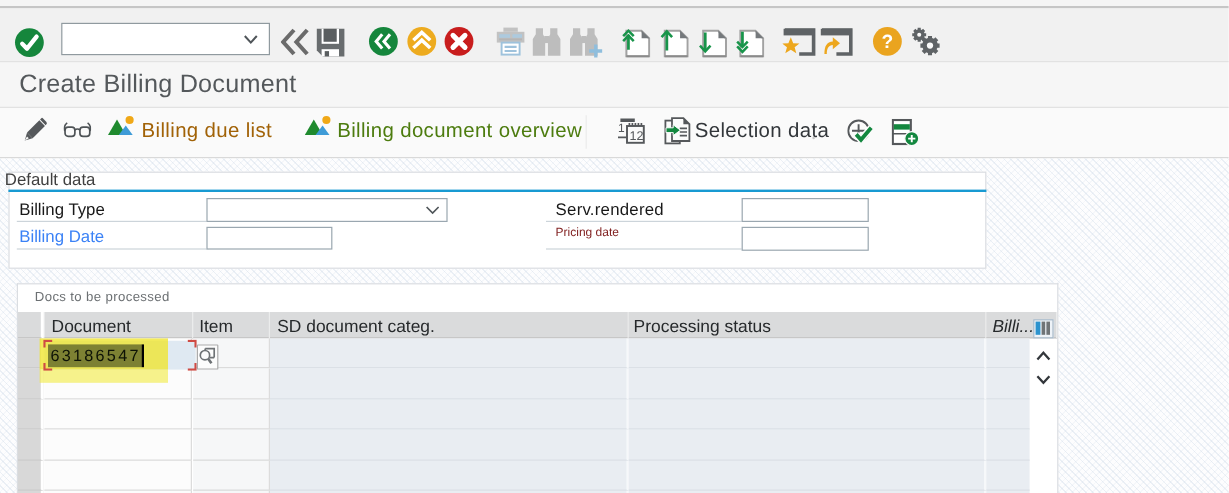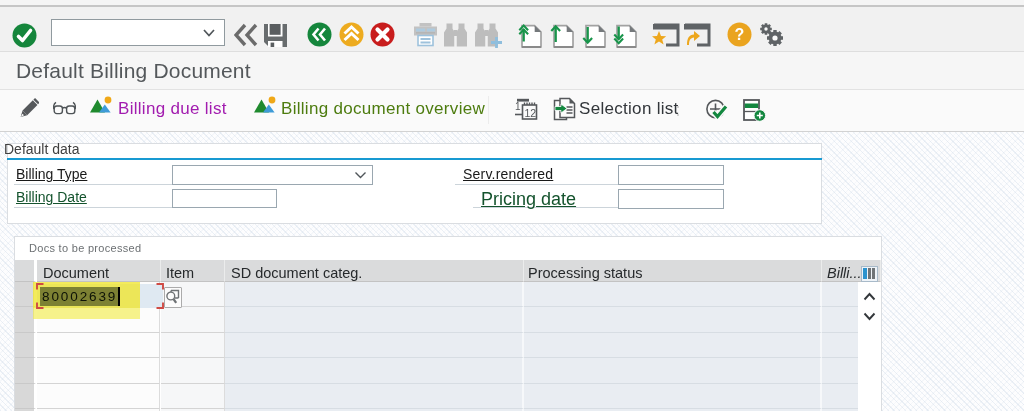--- a/index.html
+++ b/index.html
@@ -14,53 +14,53 @@
   #titletext{left:16px;top:59px;font-size:21px;letter-spacing:0.2px;color:#54585b;}
   #apptoolbar{left:0;top:90px;width:1024px;height:41px;background:#fafafa;border-bottom:1px solid #d2d2d2;}
   #content{left:0;top:132px;width:1024px;height:279px;
     background-image:
       repeating-linear-gradient(45deg, rgba(187,204,223,0.28) 0px, rgba(187,204,223,0.28) 1px, rgba(255,255,255,0) 1px, rgba(255,255,255,0) 4px),
       repeating-linear-gradient(135deg, rgba(187,204,223,0.12) 0px, rgba(187,204,223,0.12) 1px, rgba(255,255,255,0) 1px, rgba(255,255,255,0) 4px);
     background-color:#fdfdfe;}
   
   #defbox{left:7px;top:143px;width:815px;height:81px;background:#fff;border:1px solid #dadde1;box-sizing:border-box;}
   #blueline{left:7px;top:158px;width:815px;height:2px;background:#189ad2;}
-  .ulabel{position:absolute;border-bottom:1px solid #ccd4da;text-decoration:underline;}
+  .ulabel{position:absolute;border-bottom:1px solid #ccd4da;}
   .field{position:absolute;background:#fff;border:1px solid #9aa7b0;box-sizing:border-box;}
   
   #docbox{left:14px;top:236px;width:868px;height:175px;background:#fff;border:1px solid #dadde1;border-bottom:none;box-sizing:border-box;}
   .hdrcell{position:absolute;background:#dadbdc;box-sizing:border-box;border-bottom:1px solid #c3c3c3;border-right:1px solid #ebecec;}
   .hdrtext{position:absolute;font-size:14.5px;color:#26292b;}
   .selcell{position:absolute;background:#d8d8d8;border-right:2px solid #fff;border-bottom:1px solid #c9c9c9;box-sizing:border-box;}
   .wcell{position:absolute;background:#fcfcfc;border-bottom:1px solid #d4d4d4;border-right:1px solid #dcdcdc;box-sizing:border-box;}
   .icell{background:#f6f7f8 !important;}
   .bcell{position:absolute;background:#e9edf2;border-bottom:1px solid #d7dde3;border-right:2px solid #f6f8fa;box-sizing:border-box;}
 </style>
 </head>
 <body>
 <div class="abs" id="topstrip"></div>
 <div class="abs" id="topline"></div>
 <div class="abs" id="toolbar"></div>
 <div class="abs" id="titlebar"></div>
-<div class="abs" id="titletext">Default Billing Document</div>
+<div class="abs" id="titletext">Create Billing Document</div>
 <div class="abs" id="apptoolbar"></div>
 <div class="abs" id="content"></div>
 
 <div class="abs" id="defbox"></div>
 <div class="abs" id="blueline"></div>
 <div class="abs" style="left:4px;top:141px;font-size:14px;color:#404040;">Default data</div>
 <div class="ulabel" style="left:14px;top:166px;width:158px;height:18px;font-size:14px;color:#191919;padding-left:2px;">Billing Type</div>
-<div class="ulabel" style="left:14px;top:189px;width:158px;height:18px;font-size:14px;color:#14532d;padding-left:2px;">Billing Date</div>
+<div class="ulabel" style="left:14px;top:189px;width:158px;height:18px;font-size:14px;color:#3b82f6;padding-left:2px;">Billing Date</div>
 <div class="field" style="left:172px;top:165px;width:201px;height:20px;"></div>
 <svg class="abs" style="left:354px;top:171px;" width="13" height="8" viewBox="0 0 13 8">
     <path d="M1.5 1.5 L6.5 6.5 L11.5 1.5" stroke="#50565a" stroke-width="1.4" fill="none"></path>
   </svg>
 <div class="field" style="left:172px;top:189px;width:105px;height:19px;"></div>
 <div class="ulabel" style="left:455px;top:166px;width:163px;height:18px;font-size:14px;letter-spacing:0.2px;color:#191919;padding-left:8px;">Serv.rendered</div>
-<div class="ulabel" style="left:455px;top:189px;width:163px;height:18px;font-size:18px;color:#14532d;padding-left:8px;margin-left:18px;">Pricing date</div>
+<div class="ulabel" style="left:455px;top:189px;width:163px;height:18px;font-size:10px;color:#7f1d1d;padding-left:8px;">Pricing date</div>
 <div class="field" style="left:618px;top:165px;width:106px;height:20px;"></div>
 <div class="field" style="left:618px;top:189px;width:106px;height:20px;"></div>
 
 <div class="abs" id="docbox"></div>
 <div class="abs" style="left:29px;top:242px;font-size:11px;letter-spacing:0.3px;color:#6c7073;">Docs to be processed</div>
 
 <div class="hdrcell" style="left:15px;top:260px;width:21px;height:22px;border-right:2px solid #fff;"></div>
 <div class="hdrcell" style="left:37px;top:260px;width:124px;height:22px;"></div>
 <div class="hdrcell" style="left:161px;top:260px;width:64px;height:22px;"></div>
 <div class="hdrcell" style="left:225px;top:260px;width:299px;height:22px;"></div>
@@ -108,21 +108,21 @@
 <div class="bcell" style="left:225px;top:409px;width:299px;height:25px;"></div>
 <div class="bcell" style="left:524px;top:409px;width:298px;height:25px;"></div>
 <div class="bcell" style="left:822px;top:409px;width:36px;height:25px;border-right:none;"></div>
 </div>
 
 <div class="abs" style="left:37px;top:284px;width:126px;height:24px;background:#dfe9f2;"></div>
 
 <div class="abs" style="left:33px;top:282px;width:107px;height:26px;background:rgba(240,230,45,0.78);"></div>
 <div class="abs" style="left:33px;top:308px;width:107px;height:11px;background:rgba(242,235,70,0.62);"></div>
 <div class="abs" style="left:40px;top:287px;width:78px;height:19px;background:#7d8133;"></div>
-<div class="abs" style="left:42px;top:289px;width:80px;height:15px;font-size:13.5px;letter-spacing:1.9px;color:#0d1206;">80002639</div>
+<div class="abs" style="left:42px;top:289px;width:80px;height:15px;font-size:13.5px;letter-spacing:1.9px;color:#0d1206;">63186547</div>
 <div class="abs" style="left:118px;top:287px;width:2px;height:19px;background:#000;"></div>
 
 <svg class="abs" style="left:36px;top:283px;" width="128" height="26" viewBox="0 0 128 26">
  <path d="M1 6.5 L1 1 L7.5 1" stroke="#cf4b44" stroke-width="1.9" fill="none"></path>
  <path d="M120.5 1 L127 1 L127 6.5" stroke="#cf4b44" stroke-width="1.9" fill="none"></path>
  <path d="M127 19.5 L127 25 L120.5 25" stroke="#cf4b44" stroke-width="1.9" fill="none"></path>
  <path d="M7.5 25 L1 25 L1 19.5" stroke="#cf4b44" stroke-width="1.9" fill="none"></path>
 </svg>
 
 <div class="abs" style="left:164px;top:287px;width:18px;height:21px;background:#fcfcfc;border:1px solid #ababab;border-radius:1px;box-sizing:border-box;"></div>
@@ -299,21 +299,21 @@
   <path d="M1.2 8 C0 7 0.4 3 3 1.4"></path>
   <path d="M21.8 8 C23 7 22.6 3 20 1.4"></path>
  </g>
 </svg>
 
 <svg class="abs" style="left:90px;top:96px;" width="23" height="17" viewBox="0 0 23 17">
  <path d="M0 16.5 L7.5 3.5 L15 16.5 Z" fill="#1f8a2e"></path>
  <path d="M9 16.5 L14.8 8.5 L20.6 16.5 Z" fill="#3e9bd7"></path>
  <circle cx="18" cy="4" r="3.4" fill="#f0a817"></circle>
 </svg>
-<div class="abs" style="left:118px;top:99px;font-size:17px;letter-spacing:0.3px;color:#a21caf;">Billing due list</div>
+<div class="abs" style="left:118px;top:99px;font-size:17px;letter-spacing:0.3px;color:#a16207;">Billing due list</div>
 
 <svg class="abs" style="left:254px;top:96px;" width="23" height="17" viewBox="0 0 23 17">
  <path d="M0 16.5 L7.5 3.5 L15 16.5 Z" fill="#1f8a2e"></path>
  <path d="M9 16.5 L14.8 8.5 L20.6 16.5 Z" fill="#3e9bd7"></path>
  <circle cx="18" cy="4" r="3.4" fill="#f0a817"></circle>
 </svg>
 <div class="abs" style="left:281px;top:99px;font-size:17px;letter-spacing:0.3px;color:#4d7c0f;">Billing document overview</div>
 
 <svg class="abs" style="left:514px;top:98px;" width="24" height="23" viewBox="0 0 24 23">
  <path d="M3 2.2 H15" stroke="#55585b" stroke-width="2.8"></path>
@@ -328,21 +328,21 @@
 
 <svg class="abs" style="left:553px;top:97px;" width="23" height="25" viewBox="0 0 23 25">
  <rect x="1.5" y="3.5" width="12" height="19" fill="#fbfbfb" stroke="#55585b" stroke-width="1.5"></rect>
  <path d="M7 1.5 H16.5 L21.5 6.5 V20.5 H7 Z" fill="#fbfbfb" stroke="#55585b" stroke-width="1.5"></path>
  <path d="M16.5 1.5 V6.5 H21.5 Z" fill="#55585b"></path>
  <g stroke="#55585b" stroke-width="1.3">
   <path d="M13.5 10 H19.5 M13.5 13 H19.5 M13.5 16 H19.5"></path>
  </g>
  <path d="M2 9.5 H8 V7 L14 11.5 L8 16 V13.5 H2 Z" fill="#13873f" stroke="#fff" stroke-width="0.8"></path>
 </svg>
-<div class="abs" style="left:579px;top:99px;font-size:17px;letter-spacing:0.3px;color:#32363a;">Selection list</div>
+<div class="abs" style="left:579px;top:99px;font-size:17px;letter-spacing:0.3px;color:#32363a;">Selection data</div>
 
 <svg class="abs" style="left:706px;top:99px;" width="23" height="22" viewBox="0 0 23 22">
  <circle cx="9.5" cy="10" r="8.6" stroke="#55585b" stroke-width="1.6" fill="none"></circle>
  <path d="M9.5 4.5 V15.5 M4 10 H15" stroke="#55585b" stroke-width="1.6"></path>
  <path d="M7.5 13 L11.5 17.5 L20 7.5" stroke="#fafafa" stroke-width="6" fill="none"></path>
  <path d="M7.5 13 L11.5 17.5 L20 7.5" stroke="#13873f" stroke-width="3.2" fill="none"></path>
 </svg>
 
 <svg class="abs" style="left:743px;top:99px;" width="24" height="23" viewBox="0 0 24 23">
  <rect x="1" y="1" width="15" height="20" fill="#fff" stroke="#55585b" stroke-width="1.8"></rect>

